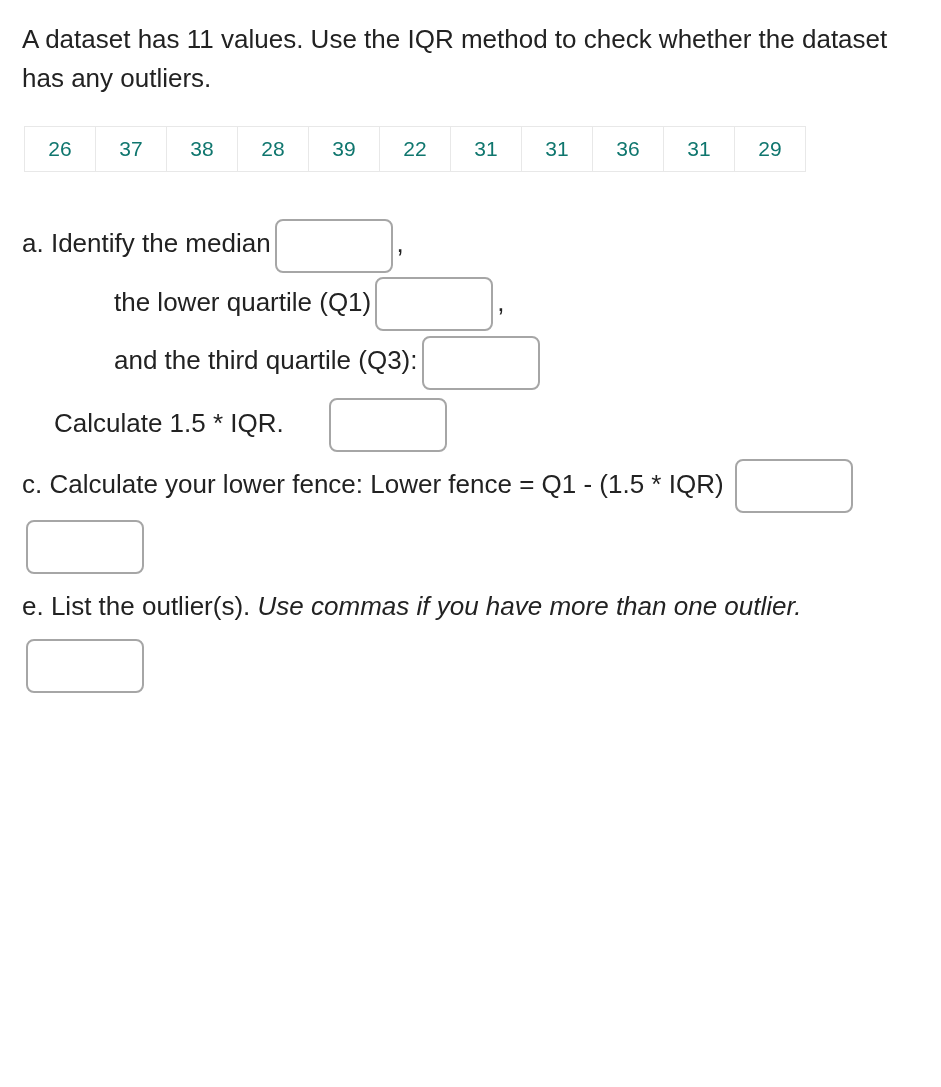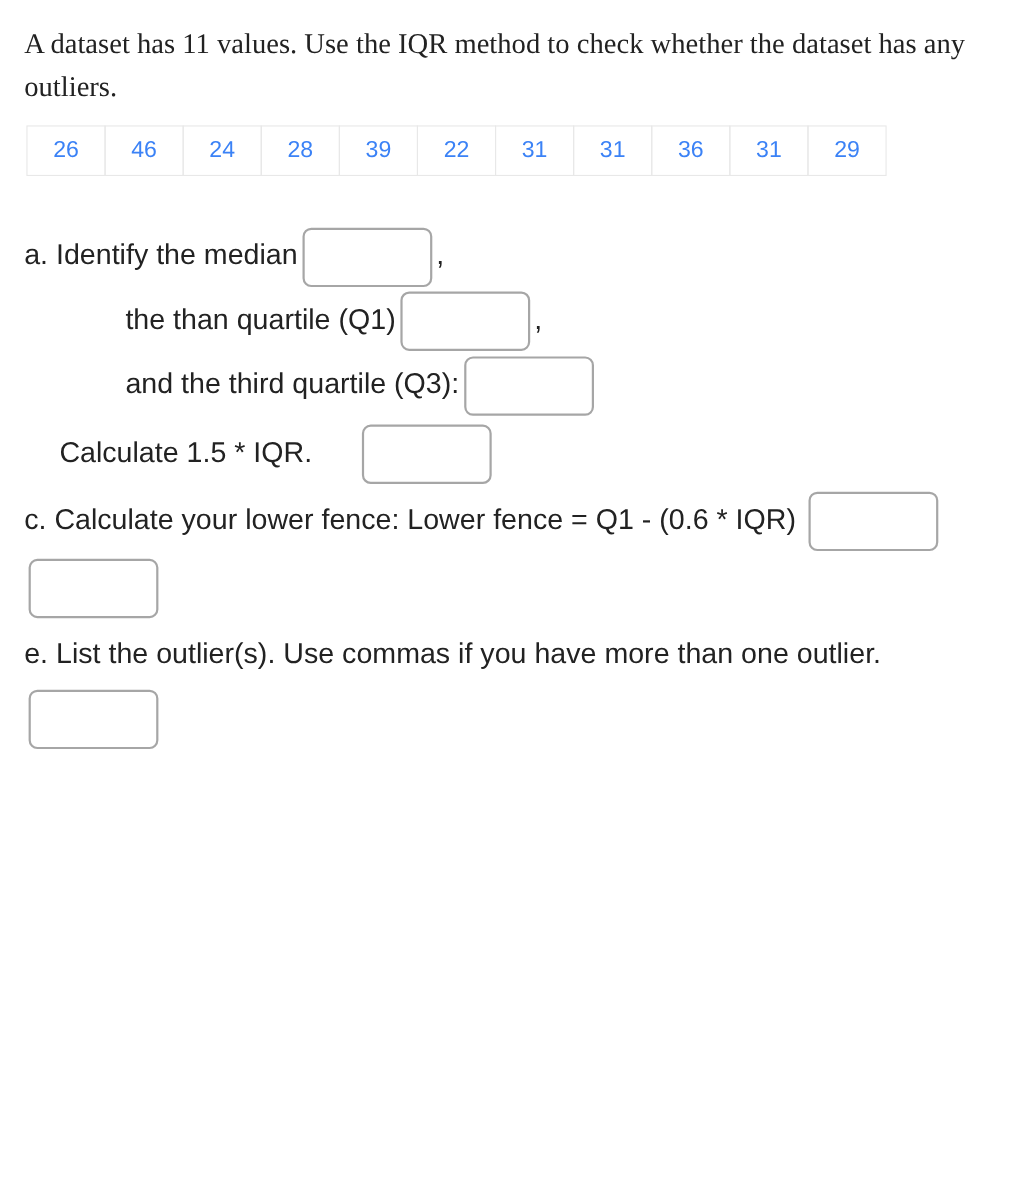--- a/index.html
+++ b/index.html
@@ -8,37 +8,36 @@
     body {
       font-family: Verdana, Geneva, sans-serif;
       font-size: 26px;
       color: #222;
       margin: 0;
       padding: 20px 22px;
       width: 941px;
       line-height: 1.5;
     }
     .intro {
-      margin-bottom: 16px;
-      font-family: Liberation Serif, serif;
+      margin-bottom: 28px;
     }
     .data-table {
       display: flex;
       margin-bottom: 42px;
       margin-left: 2px;
     }
     .data-cell {
       border: 1px solid #e8e8e8;
       width: 72px;
       height: 46px;
       display: flex;
       align-items: center;
       justify-content: center;
       font-size: 21px;
-      color: #3b82f6;
+      color: #0f766e;
       margin-left: -1px;
     }
     .data-cell:first-child {
       margin-left: 0;
     }
     .question-block {
       line-height: 2.25;
     }
     .line {
       display: flex;
@@ -56,75 +55,76 @@
       border: 2px solid #a6a6a6;
       border-radius: 8px;
       background: #fff;
       margin: 0 4px;
       vertical-align: middle;
       font-size: 22px;
       padding: 0 8px;
       font-family: inherit;
     }
     .italic {
+      font-style: italic;
     }
     .part {
       margin-bottom: 4px;
     }
     .flowtext {
       line-height: 2.2;
     }
   </style>
 </head>
 <body>
 
 <div class="intro">A dataset has 11 values. Use the IQR method to check whether the dataset has any outliers.</div>
 
 <div class="data-table">
   <div class="data-cell">26</div>
-  <div class="data-cell">46</div>
-  <div class="data-cell">24</div>
+  <div class="data-cell">37</div>
+  <div class="data-cell">38</div>
   <div class="data-cell">28</div>
   <div class="data-cell">39</div>
   <div class="data-cell">22</div>
   <div class="data-cell">31</div>
   <div class="data-cell">31</div>
   <div class="data-cell">36</div>
   <div class="data-cell">31</div>
   <div class="data-cell">29</div>
 </div>
 
 <div class="question-block">
 
   <div class="part">
     <div class="line">
       <span>a. Identify the median </span>
       <input class="answer-box" type="text" style="">
       <span>,</span>
     </div>
     <div class="line indented">
-      <span>the than quartile (Q1) </span>
+      <span>the lower quartile (Q1) </span>
       <input class="answer-box" type="text" style="">
       <span>,</span>
     </div>
     <div class="line indented">
       <span>and the third quartile (Q3): </span>
       <input class="answer-box" type="text" style="">
     </div>
   </div>
 
   <div class="part">
     <div class="line" style="padding-left:32px;gap:41px;">
       <span>Calculate 1.5 * IQR. </span>
       <input class="answer-box" type="text" style="">
     </div>
   </div>
 
   <div class="part flowtext">
-    <span>c. Calculate your lower fence: Lower fence = Q1 - (0.6 * IQR) </span>
+    <span>c. Calculate your lower fence: Lower fence = Q1 - (1.5 * IQR) </span>
     <input class="answer-box" type="text" style="">
   </div>
 
   <div class="part flowtext">
     <input class="answer-box" type="text" style="">
   </div>
 
   <div class="part flowtext">
     <span>e. List the outlier(s). </span>
     <span class="italic">Use commas if you have more than one outlier.</span>

